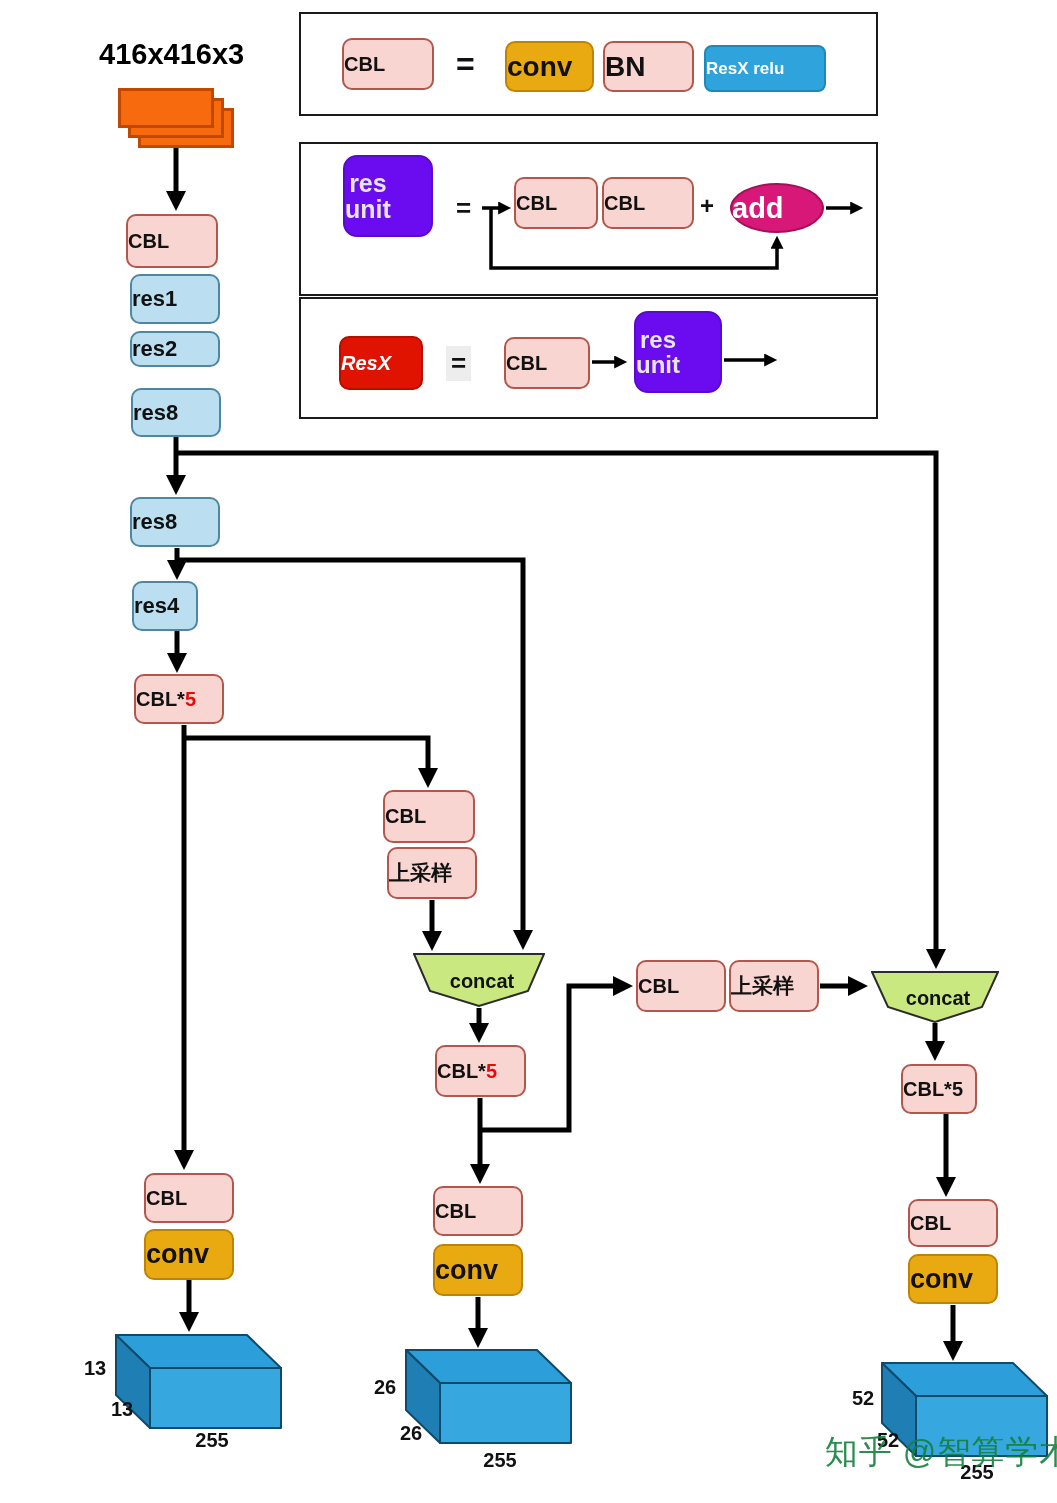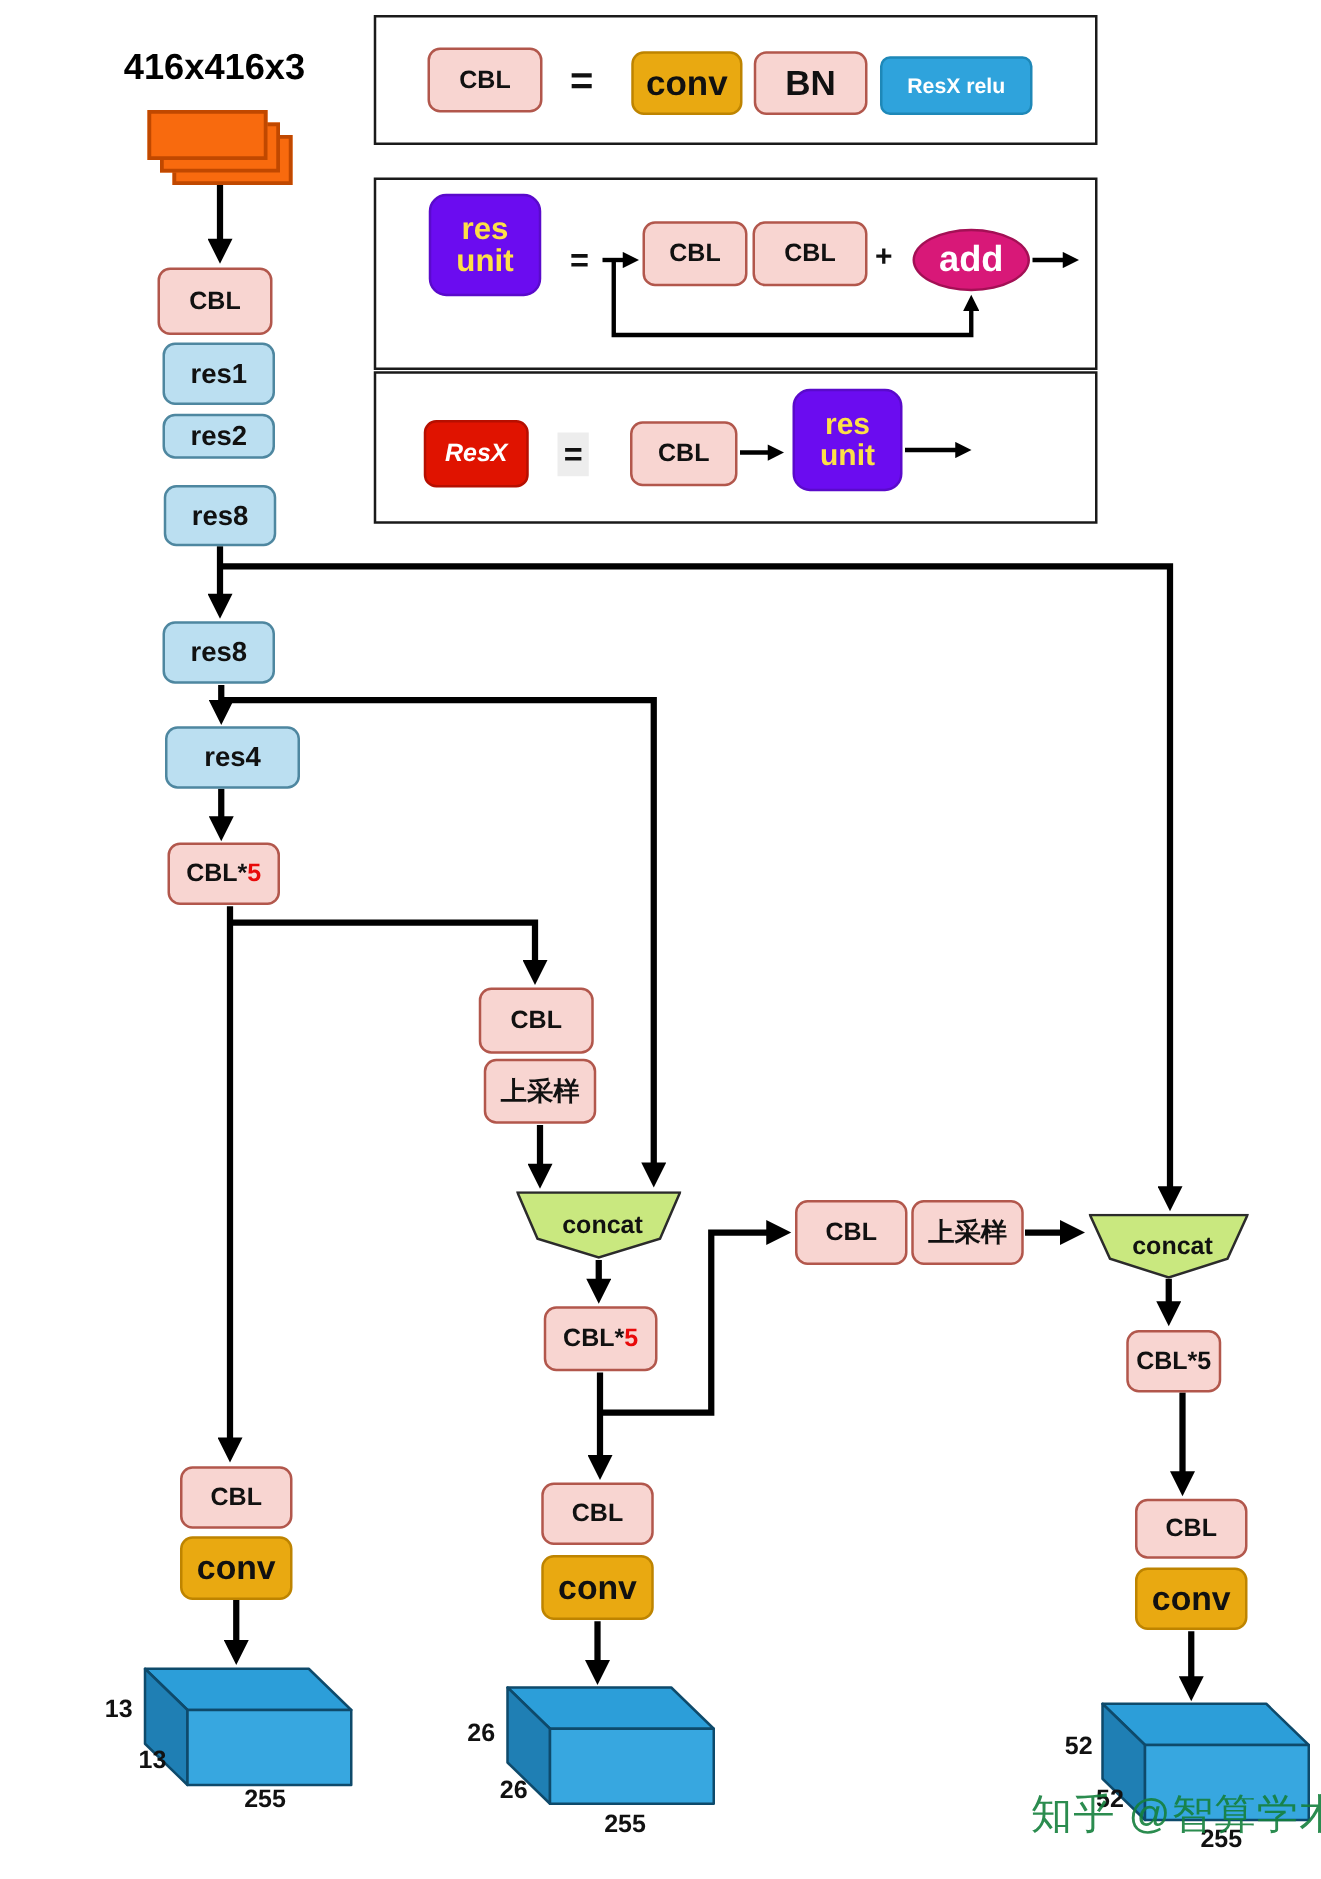--- a/index.html
+++ b/index.html
@@ -2,26 +2,26 @@
 <html><head>
 <meta charset="utf-8">
 <style>
   html,body{margin:0;padding:0;background:#ffffff;}
   .stage{
     position:relative;width:1057px;height:1503px;background:#ffffff;
     font-family:"Liberation Sans",sans-serif;overflow:hidden;margin-left:36px;
   }
   svg.overlay{position:absolute;left:0;top:0;z-index:1;pointer-events:none;}
   .node{
-    position:absolute;z-index:2;display:flex;align-items:center;justify-content:center;
+    position:absolute;z-index:2;display:flex;align-items:center;justify-content:flex-start;
     font-weight:700;color:#111;box-sizing:border-box;border-radius:10px;
   }
   .pink{background:#F8D5D1;border:2px solid #B2574C;font-size:20px;}
   .blue{background:#BBDFF1;border:2px solid #4E87A0;font-size:22px;}
-  .purple{background:#6B0CF0;border:2px solid #5A0ACB;color:#fde047;font-size:25px;border-radius:14px;line-height:1.05;text-align:center;}
+  .purple{background:#6B0CF0;border:2px solid #5A0ACB;color:#e5e5e5;font-size:25px;border-radius:14px;line-height:1.05;text-align:center;}
   .redbox{background:#E01300;border:2px solid #B60F00;color:#fff;font-size:20px;}
   .gold{background:#E9A911;border:2px solid #BE8400;font-size:27px;}
   .lblue{background:#2FA3DC;border:2px solid #1E88B8;color:#fff;font-size:17px;border-radius:8px;}
   .addell{background:#D81878;border:2px solid #A31055;color:#fff;font-size:29px;border-radius:50%;}
   .imgrect{position:absolute;width:96px;height:40px;background:#F86A0E;border:3px solid #C04800;box-sizing:border-box;z-index:2;}
   .legendframe{position:absolute;border:2px solid #1a1a1a;background:#fff;z-index:0;}
   .eqtext{position:absolute;z-index:2;font-weight:700;color:#111;}
   .red5{color:#E80A0A;}
   .dimlabel{position:absolute;z-index:3;font-weight:700;font-size:20px;color:#111;transform:translate(-50%,-50%);}
   .concat-label{position:absolute;z-index:3;font-weight:700;font-size:20px;color:#111;transform:translate(-50%,-50%);}
@@ -131,21 +131,21 @@
     </div>
   <div class="node blue" style="left:94px;top:331px;width:90px;height:36px;">
       <span>res2</span>
     </div>
   <div class="node blue" style="left:95px;top:388px;width:90px;height:49px;">
       <span>res8</span>
     </div>
   <div class="node blue" style="left:94px;top:497px;width:90px;height:50px;">
       <span>res8</span>
     </div>
-  <div class="node blue" style="left:96px;top:581px;width:108px;height:50px;">
+  <div class="node blue" style="left:96px;top:581px;width:66px;height:50px;">
       <span>res4</span>
     </div>
   <div class="node pink" style="left:98px;top:674px;width:90px;height:50px;">
     <span>CBL*</span>
       <span class="red5">5</span>
   </div>
 
   <div class="node pink" style="left:347px;top:790px;width:92px;height:53px;">
       <span>CBL</span>
     </div>

